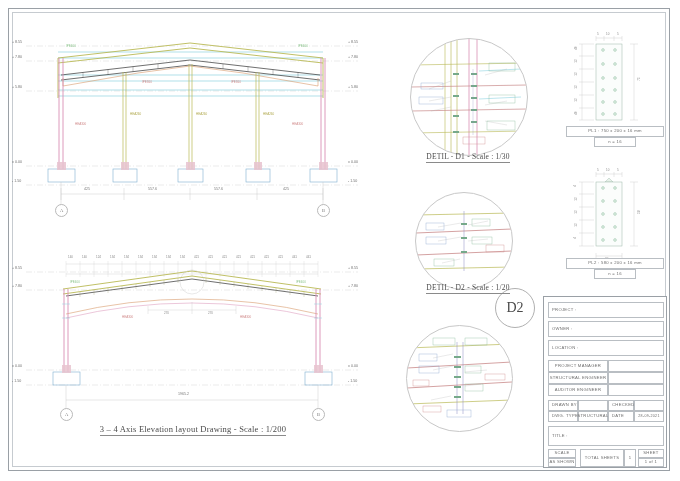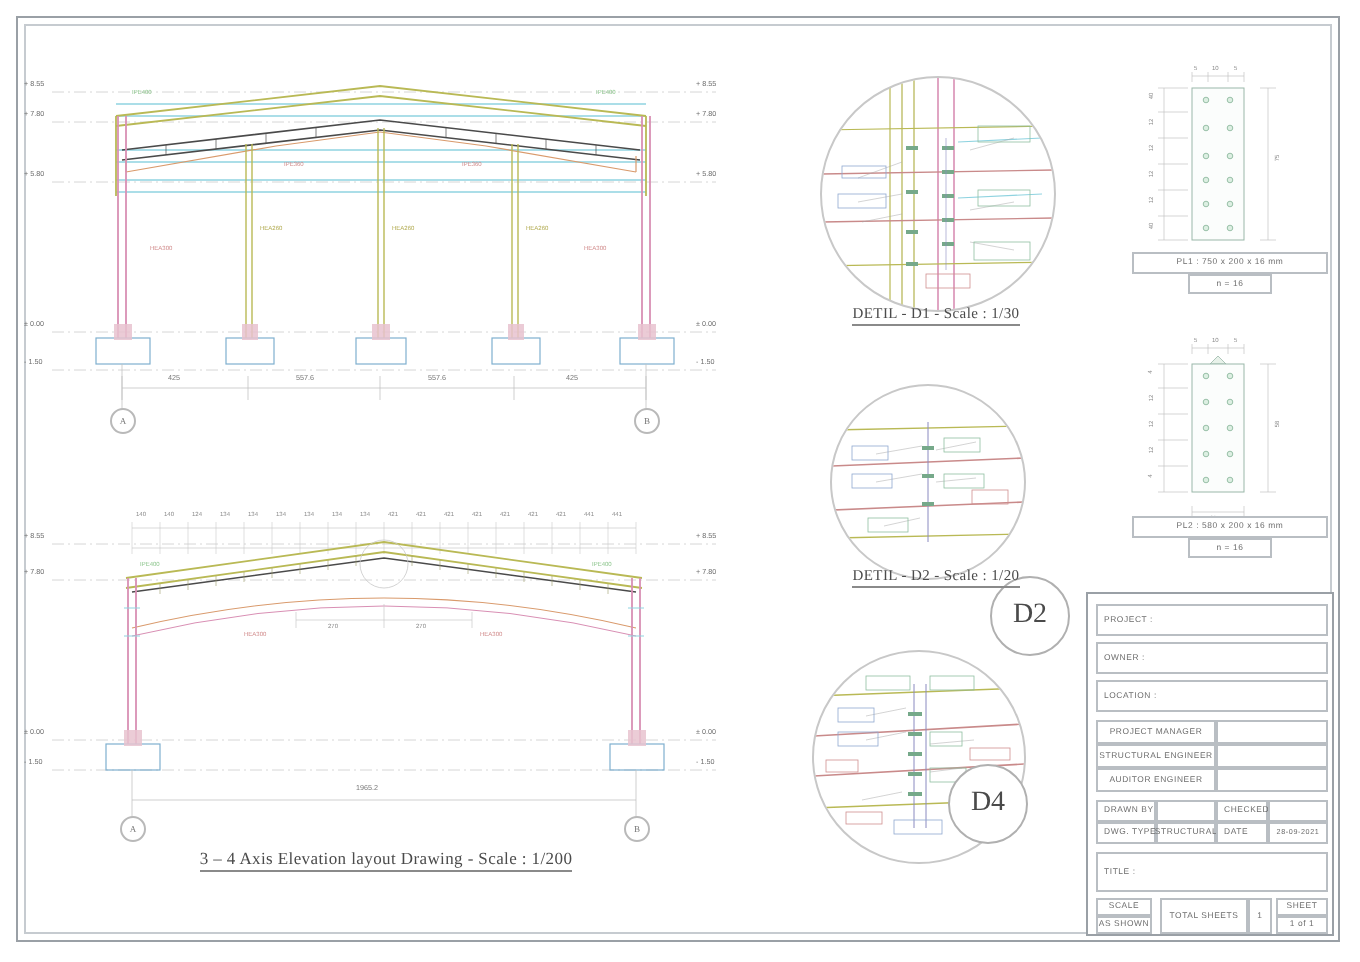--- a/index.html
+++ b/index.html
@@ -484,21 +484,20 @@
         <rect x="58" y="40" width="16" height="7"></rect>
         <rect x="58" y="58" width="18" height="7"></rect>
       </g>
       <g fill="none" stroke="#cf8f8f" stroke-width="0.4">
         <rect x="6" y="54" width="16" height="6"></rect>
         <rect x="78" y="48" width="20" height="6"></rect>
         <rect x="16" y="80" width="18" height="6"></rect>
       </g>
     </svg>
   </div>
-  <div class="dtag" style="left:474px;top:382px;width:38px;height:38px;font-size:14px;">D4</div>
 
   <div class="abs" style="left:560px;top:32px;width:110px;height:125px;">
 
     <div class="abs tiny2" style="left:37px;top:0px;">5</div>
     <div class="abs tiny2" style="left:46px;top:0px;">10</div>
     <div class="abs tiny2" style="left:57px;top:0px;">5</div>
     <svg class="abs" style="left:0;top:0;" width="110" height="125" viewBox="0 0 110 125">
       <g stroke="#c3c3c3" stroke-width="0.35">
         <line x1="36" y1="6" x2="62" y2="6"></line>
         <line x1="36" y1="4" x2="36" y2="9"></line>

